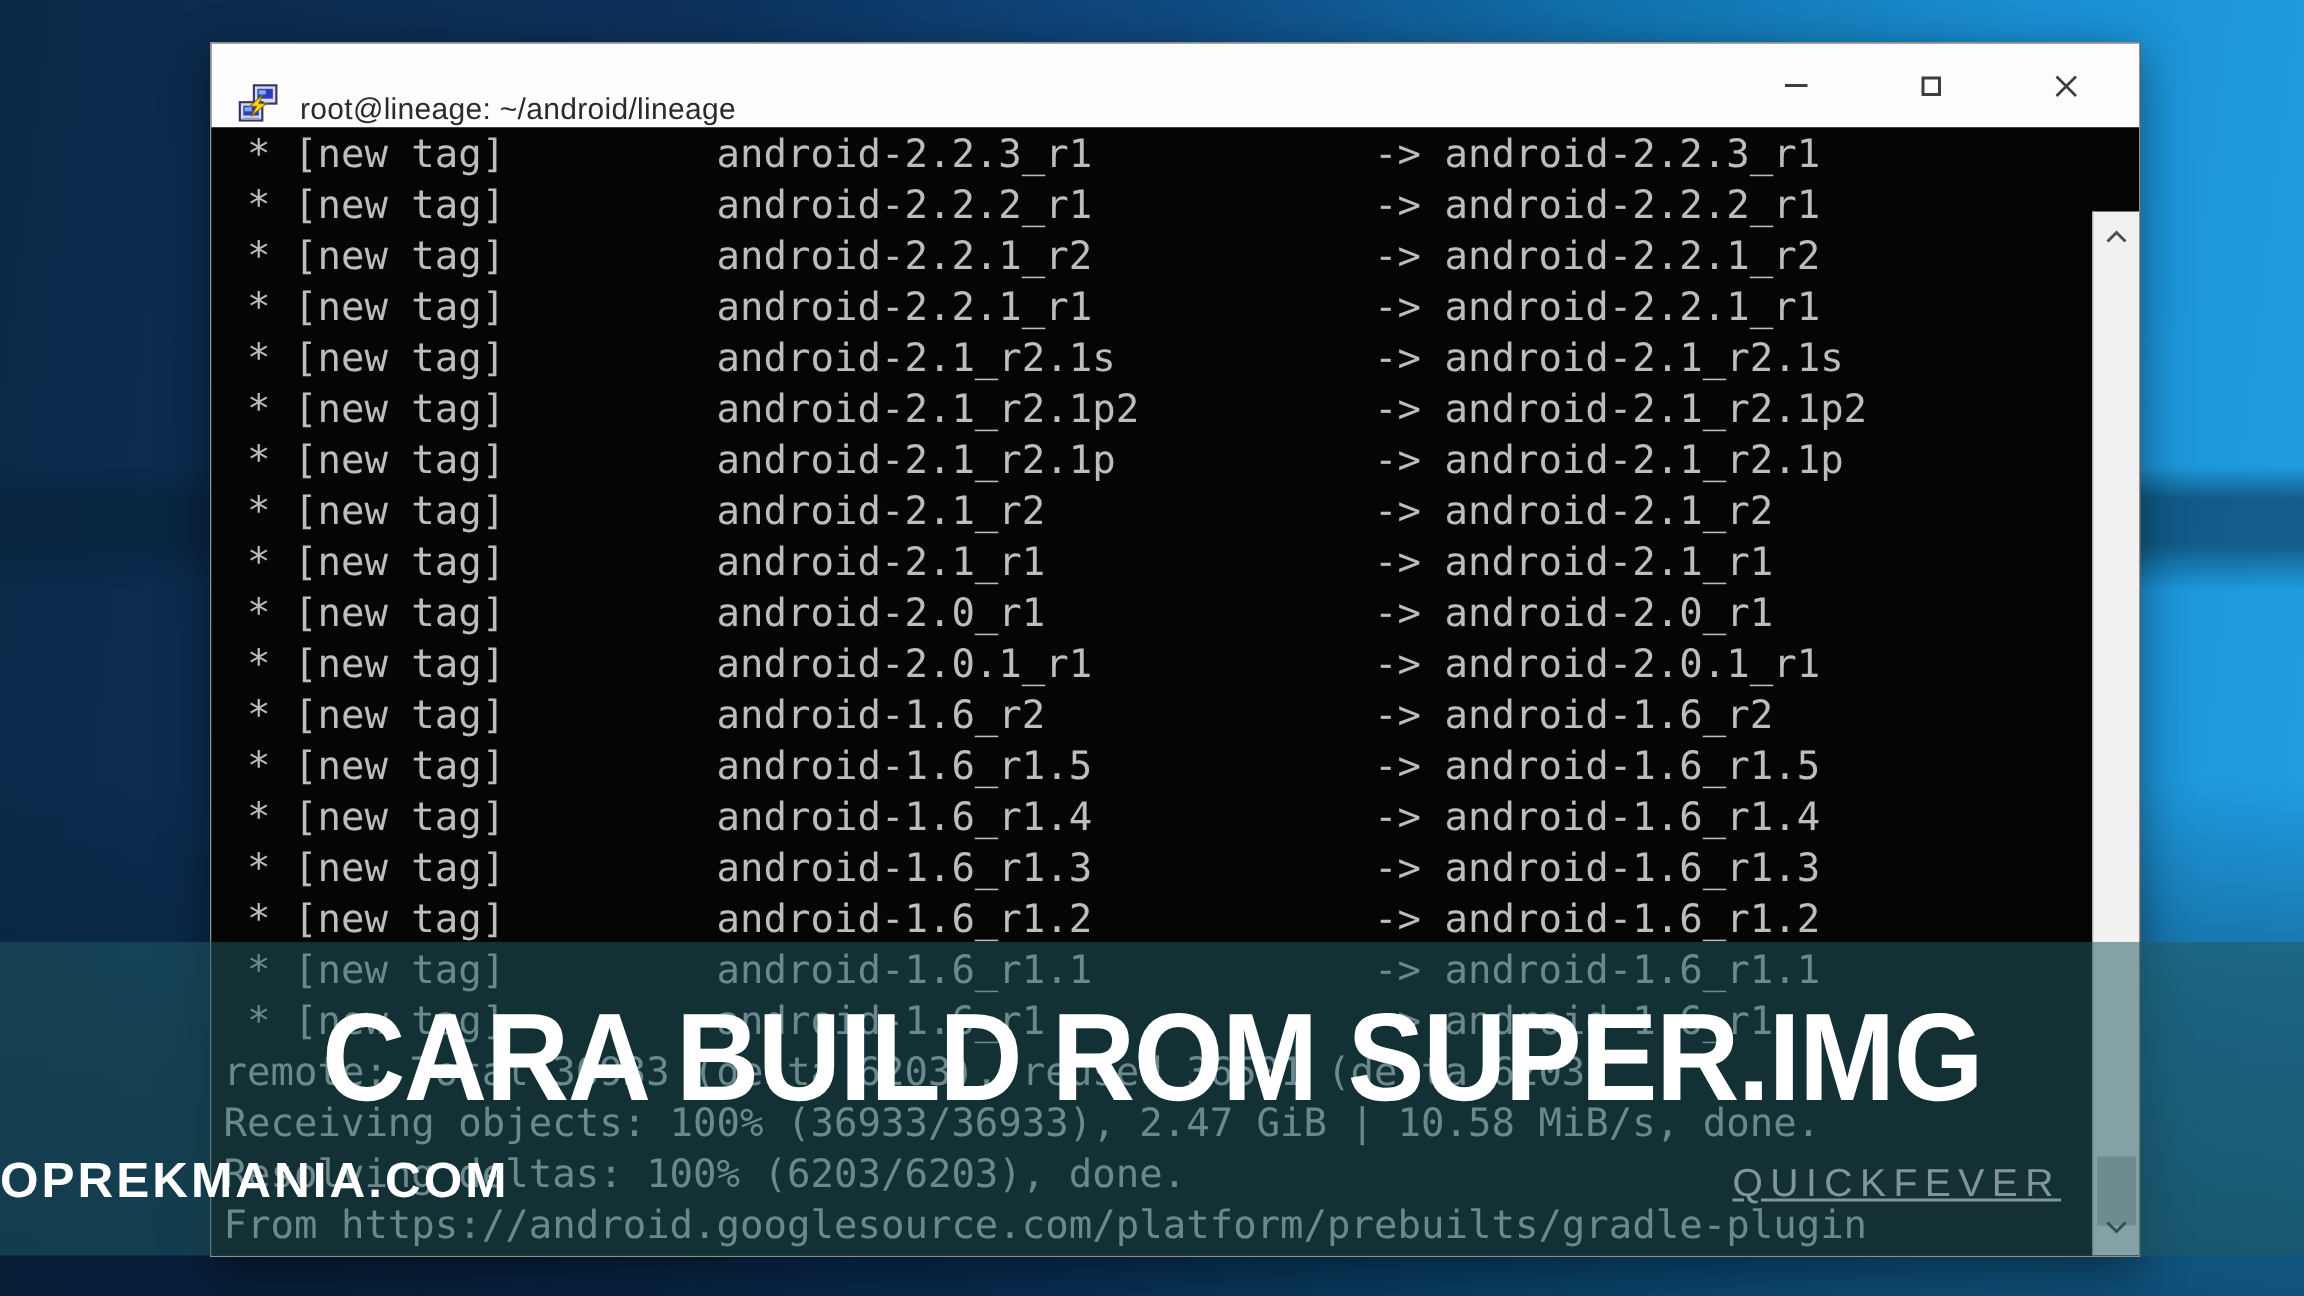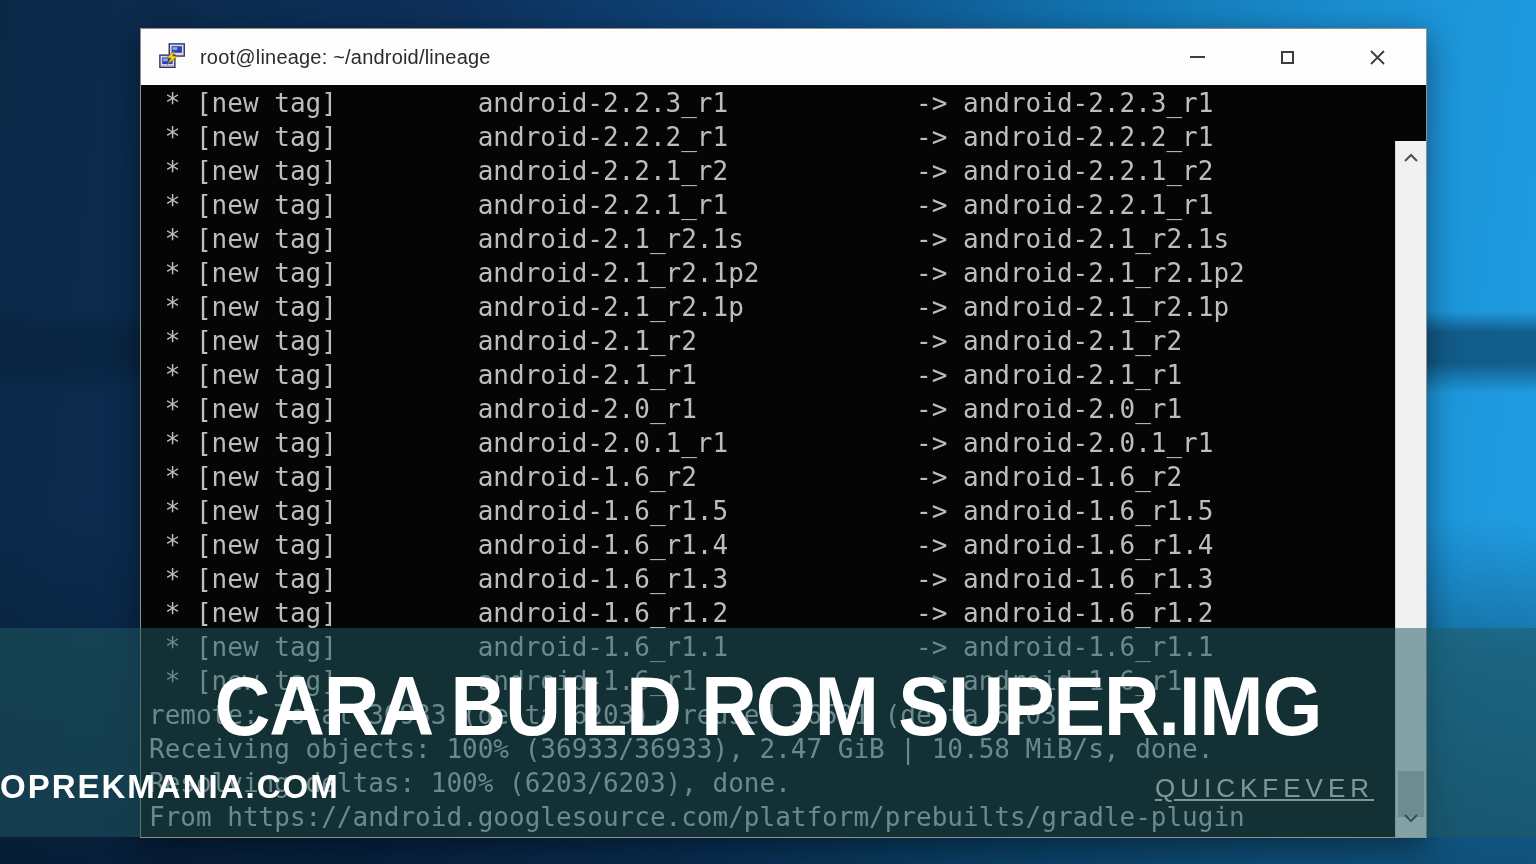--- a/index.html
+++ b/index.html
@@ -17,21 +17,21 @@
       linear-gradient(97deg,
         #0b2847 0%, #0d315c 28%, #0f4a82 48%,
         #1173af 66%, #1a8fd2 82%, #219fe4 100%);
   }
 
   
   .window{position:absolute;left:140px;top:28px;width:1287px;height:810px;
     border:1px solid #8f8f8f;box-sizing:border-box;background:#050505;
     box-shadow:0 8px 30px rgba(0,0,0,0.45);}
   .titlebar{position:absolute;left:0;top:0;right:0;height:56px;background:#fdfdfd;
-    display:flex;align-items:center;border-bottom:1px solid #000;}
+    display:flex;align-items:flex-end;border-bottom:1px solid #000;}
   .titlebar .app-icon{margin-left:17px;width:30px;height:30px;flex:0 0 auto;}
   .titlebar .title{margin-left:12px;font-size:20px;color:#2b2b2b;
     white-space:nowrap;letter-spacing:0.2px;}
   .controls{position:absolute;right:18px;top:0;height:56px;display:flex;align-items:center;}
   .ctl{width:62px;height:40px;margin-left:28px;display:flex;align-items:center;
     justify-content:center;background:transparent;border:none;cursor:pointer;padding:0;}
   .glyph-min{width:15px;height:2px;background:#3d3d3d;}
   .glyph-max{width:13px;height:13px;border:2px solid #3d3d3d;box-sizing:border-box;}
 
   

